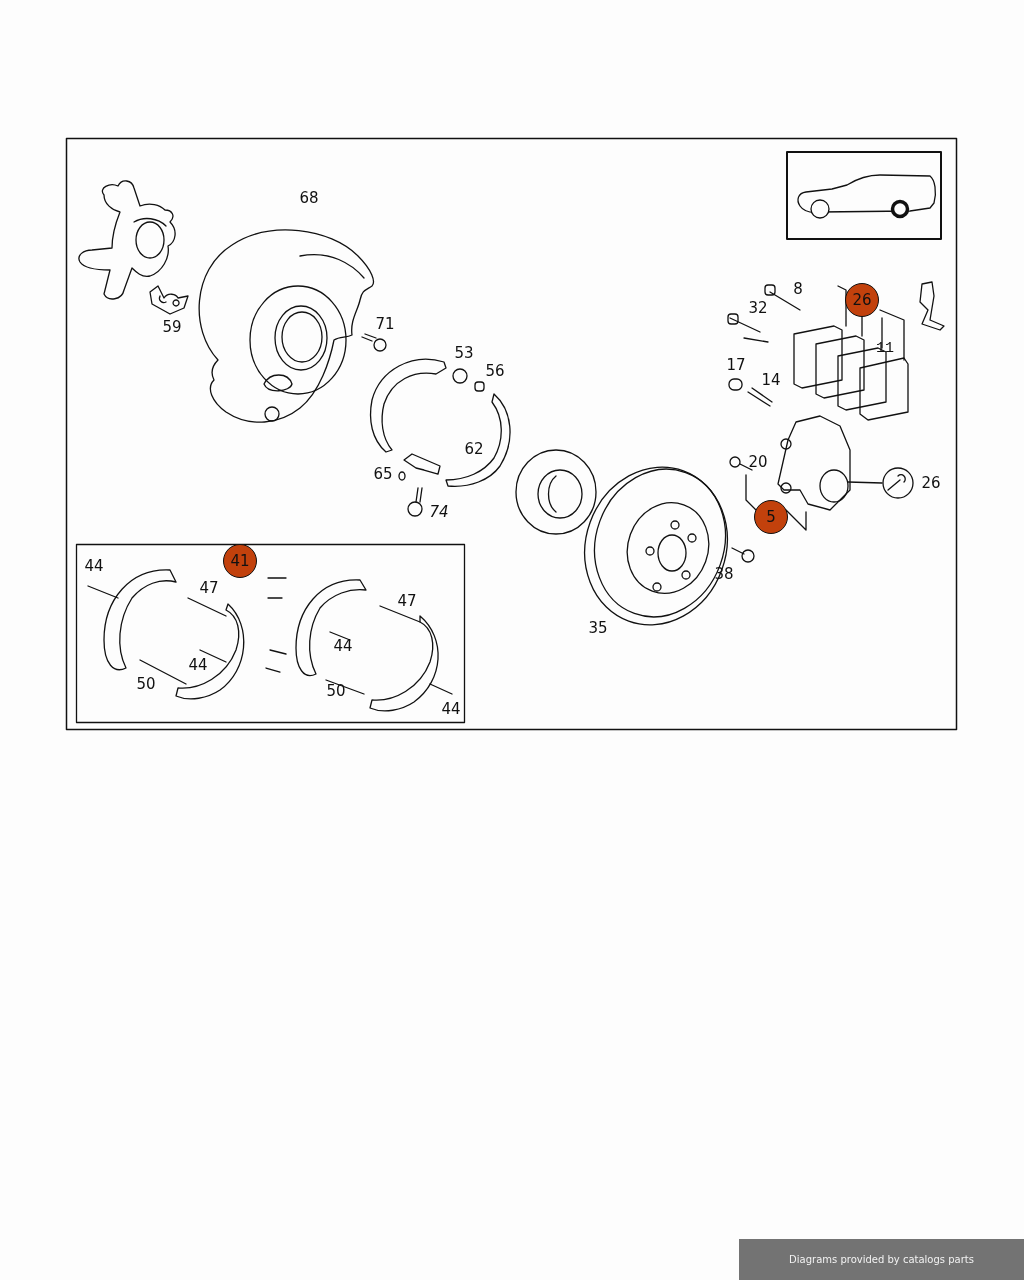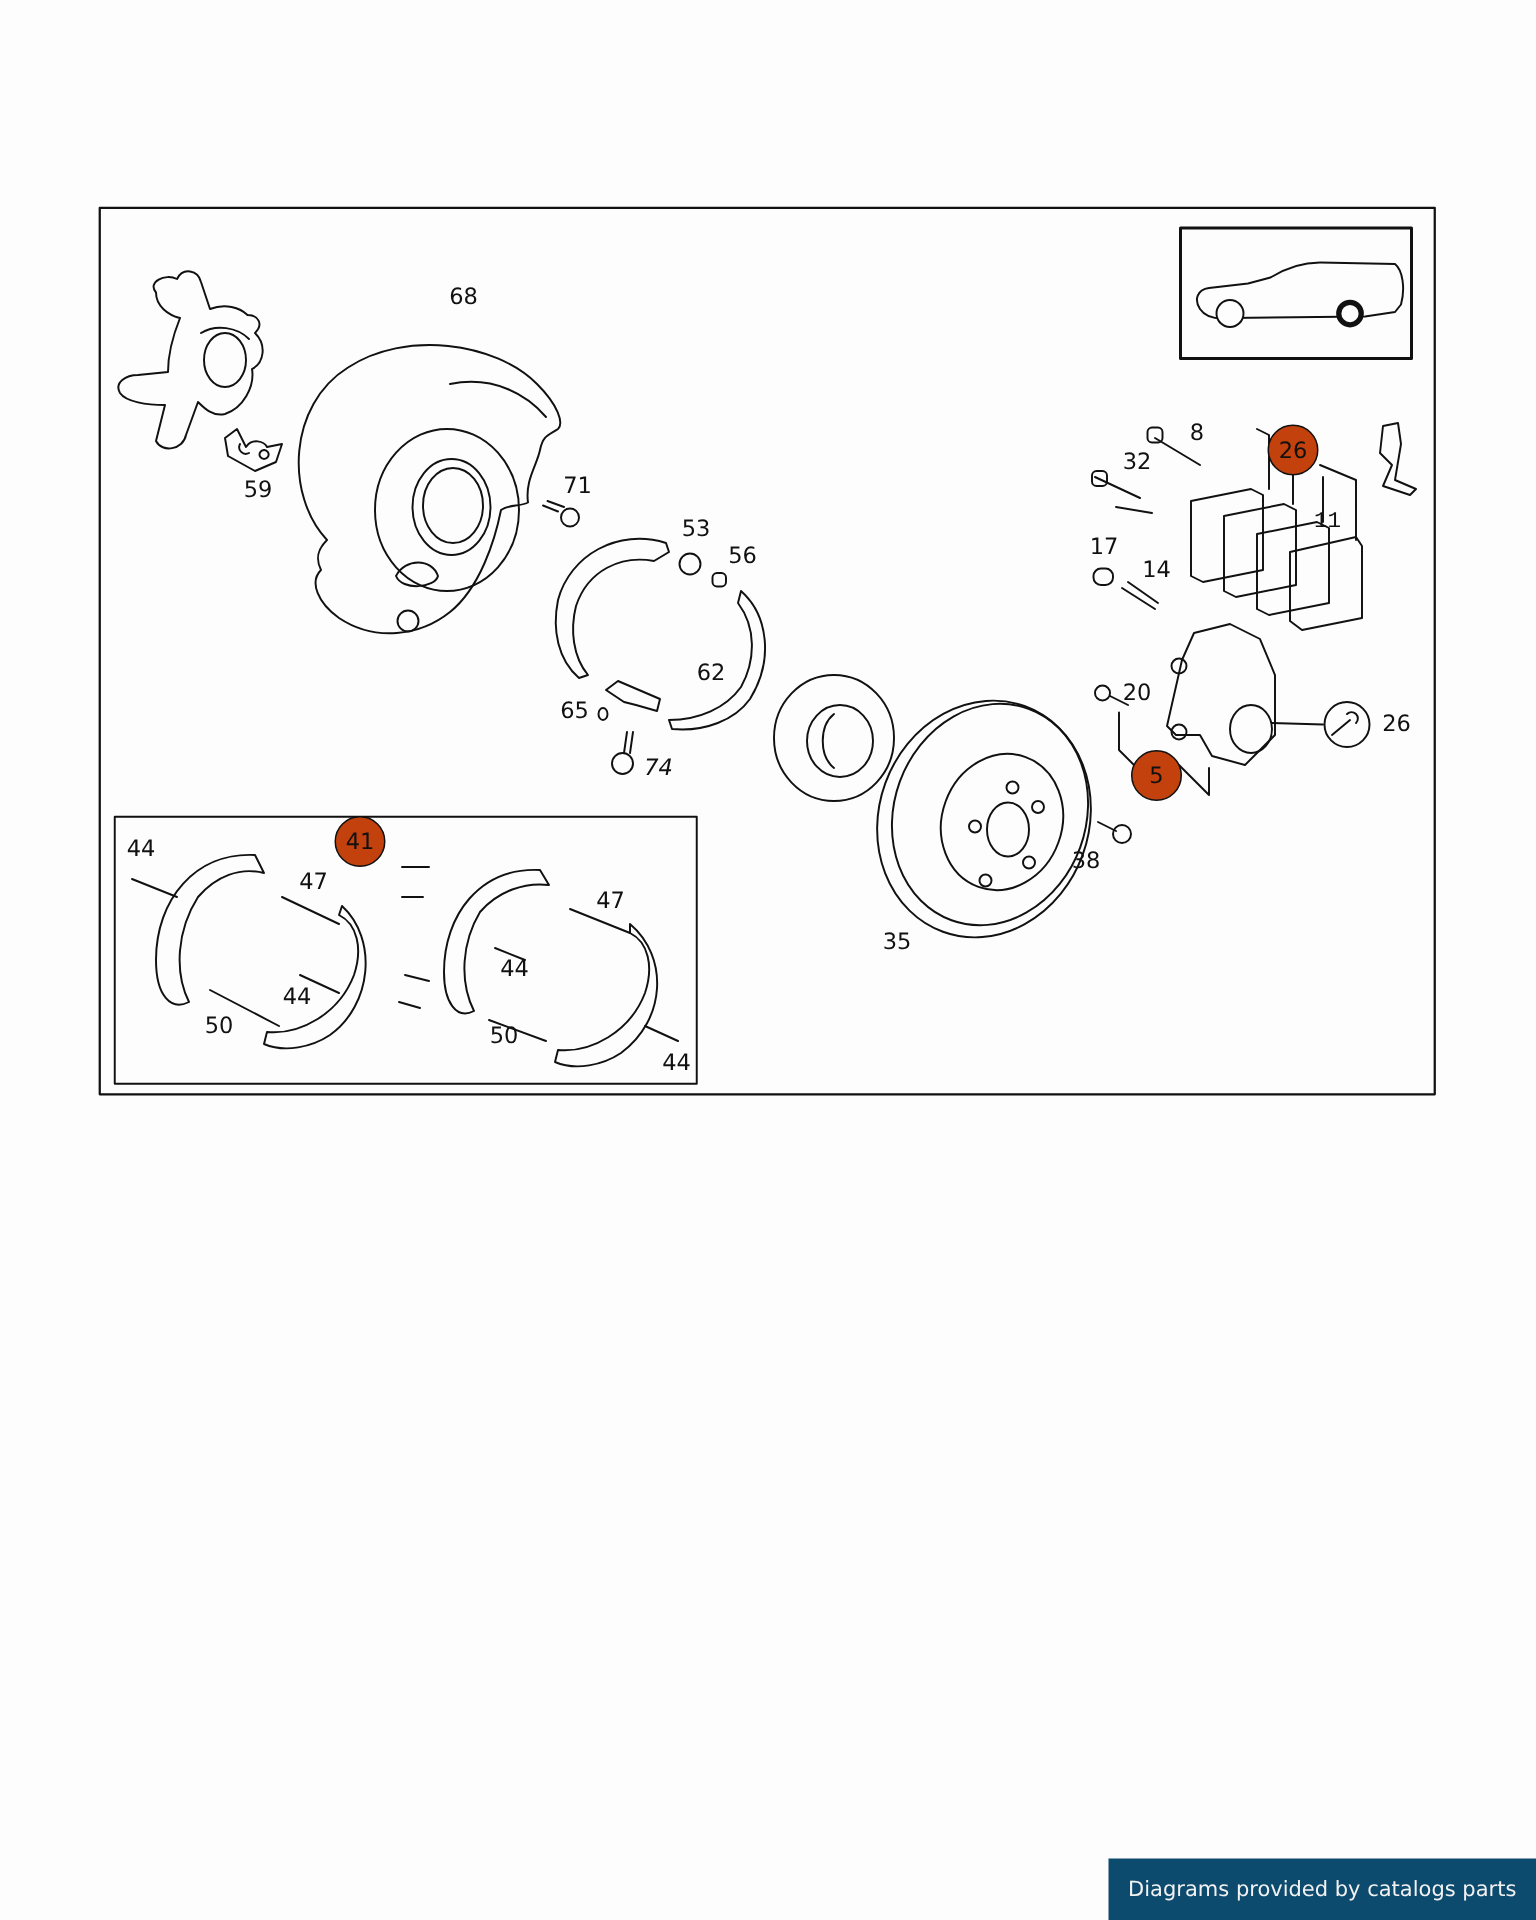--- a/index.html
+++ b/index.html
@@ -1,22 +1,22 @@
 <!DOCTYPE html>
 <html><head>
 <meta charset="utf-8">
 <style>
   html, body { margin:0; padding:0; background:#fdfdfd; }
   body { width:1024px; height:1280px; position:relative; overflow:hidden; font-family:"DejaVu Sans", sans-serif; }
   #diagram { position:absolute; left:0; top:0; width:1024px; height:1280px; }
   .lbl { position:absolute; font-size:15px; color:#111; line-height:1; transform:translate(-50%,-50%); white-space:nowrap; }
   .circ { position:absolute; width:34px; height:34px; border:1.4px solid #111; border-radius:50%; background:#c2410c;
           display:flex; align-items:center; justify-content:center; font-size:15px; color:#111; transform:translate(-50%,-50%); box-sizing:border-box; }
-  #credit { position:absolute; left:739px; top:1239px; width:285px; height:41px; background:#0c4a6e; color:#f2f2f2;
-            font-size:14px; display:flex; align-items:center; justify-content:center; }
+  #credit { position:absolute; left:739px; top:1239px; width:285px; height:41px; background:#737373; color:#f2f2f2;
+            font-size:10px; display:flex; align-items:center; justify-content:center; }
 </style>
 </head>
 <body>
 
 <svg id="diagram" viewBox="0 0 1024 1280" xmlns="http://www.w3.org/2000/svg" fill="none" stroke="#111" stroke-width="1.3" stroke-linejoin="round" stroke-linecap="round">
 
   <rect x="66.5" y="138.5" width="890" height="591" stroke-width="1.5"></rect>
 
   <g>
     <rect x="787" y="152" width="154" height="87" stroke-width="2"></rect>

